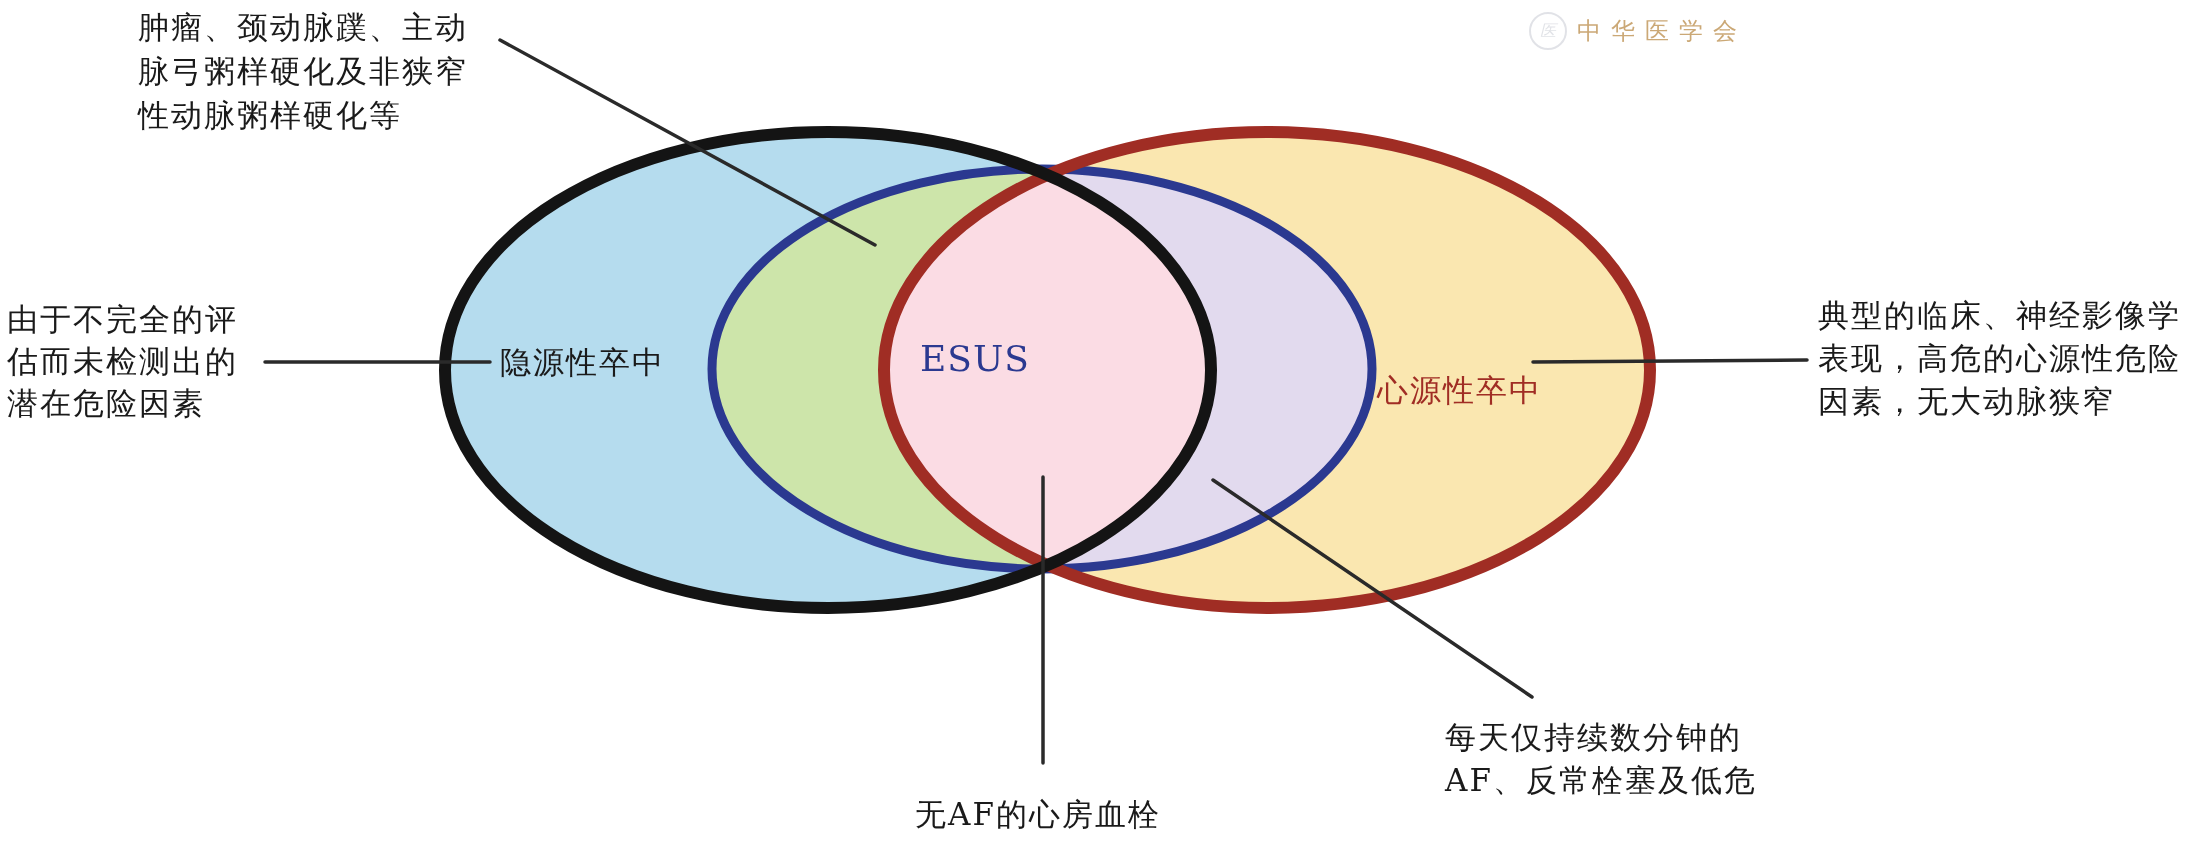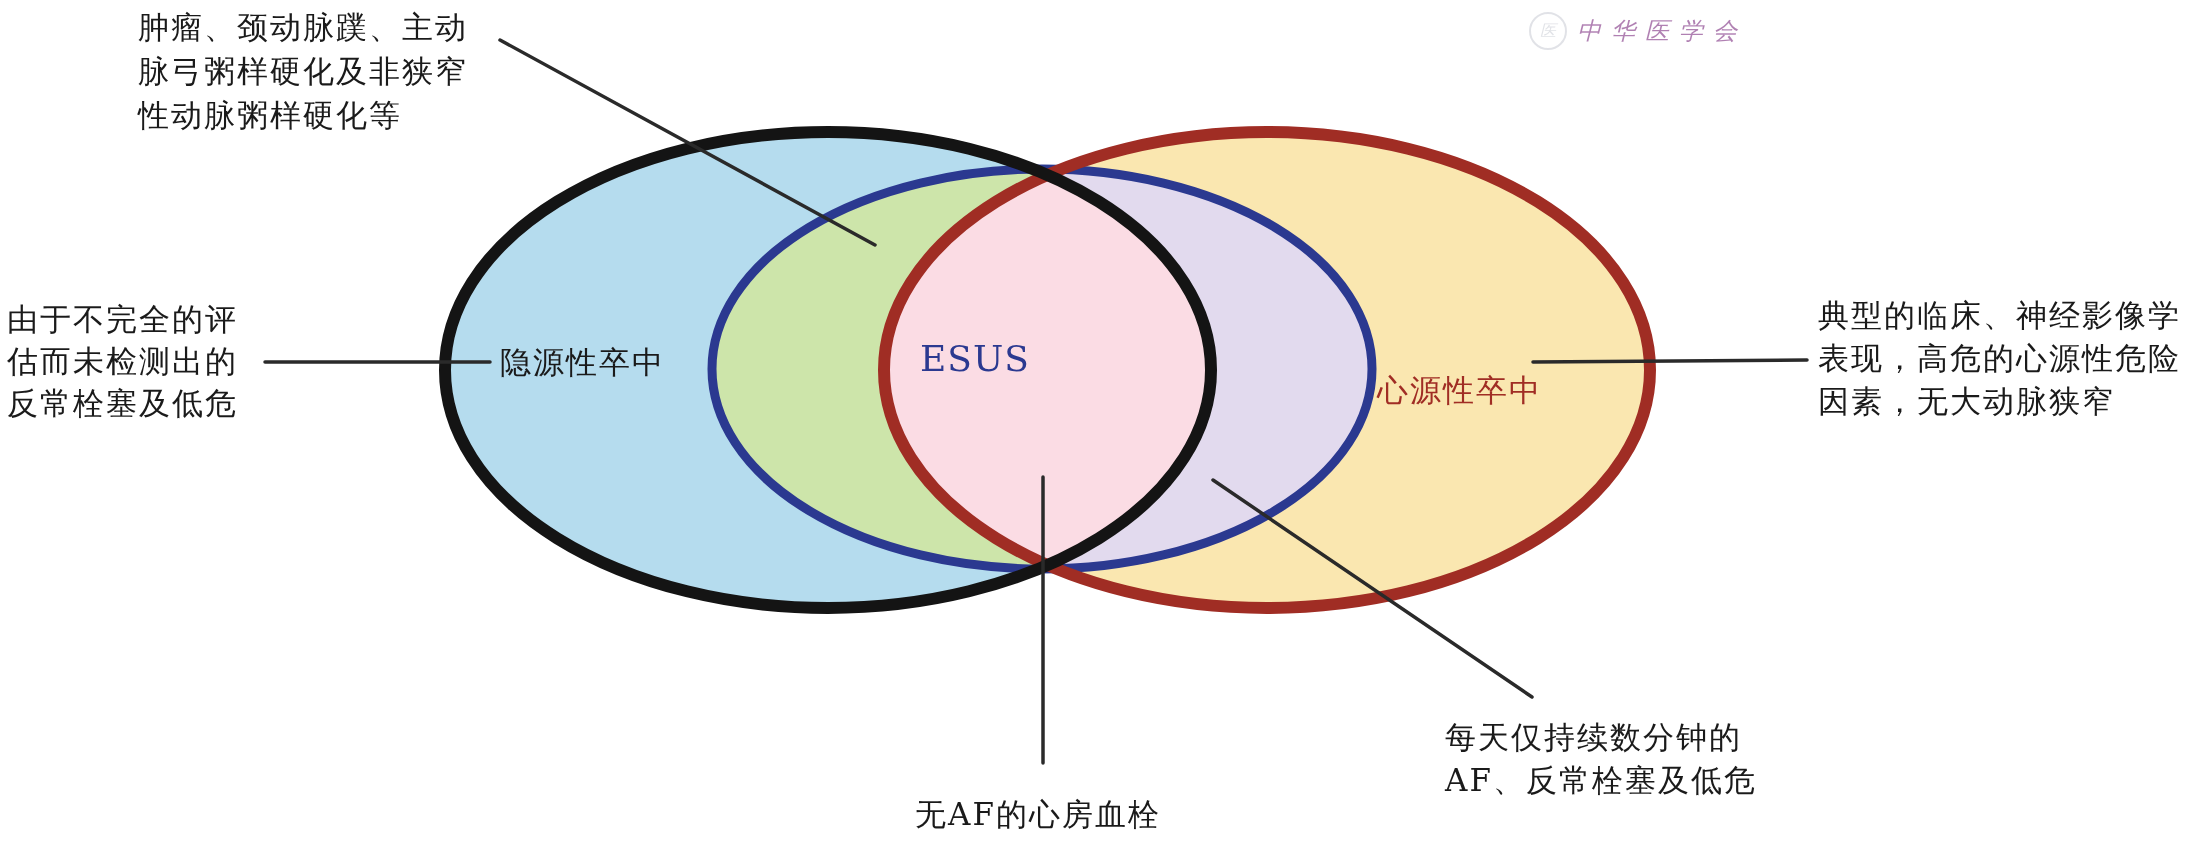--- a/index.html
+++ b/index.html
@@ -66,23 +66,22 @@
     border-radius: 50%;
     display: flex;
     align-items: center;
     justify-content: center;
     font-size: 16px;
     color: #c9ccd4;
     font-style: italic;
   }
   #watermark .wm-text {
     font-size: 24px;
-    color: #701a75;
+    color: #a16207;
     letter-spacing: 10px;
-    font-style: italic;
     white-space: nowrap;
   }
 </style>
 </head>
 <body>
 
 <div id="stage">
 
   <svg id="venn-svg" width="2205" height="850" viewBox="0 0 2205 850" xmlns="http://www.w3.org/2000/svg">
     <defs>
@@ -117,21 +116,21 @@
 
   <div class="ann" style="left:138px; top:5px;">
     <span class="ln">肿瘤、颈动脉蹼、主动</span>
     <span class="ln">脉弓粥样硬化及非狭窄</span>
     <span class="ln">性动脉粥样硬化等</span>
   </div>
 
   <div class="ann" style="left:7px; top:298px; line-height:42px;">
     <span class="ln">由于不完全的评</span>
     <span class="ln">估而未检测出的</span>
-    <span class="ln">反常栓塞及低危</span>
+    <span class="ln">潜在危险因素</span>
   </div>
 
   <div class="ann" style="left:1818px; top:294px; line-height:43px;">
     <span class="ln">典型的临床、神经影像学</span>
     <span class="ln">表现，高危的心源性危险</span>
     <span class="ln">因素，无大动脉狭窄</span>
   </div>
 
   <div class="ann ann-bottom-center" style="left:908px; top:792px;">无AF的心房血栓</div>
 

